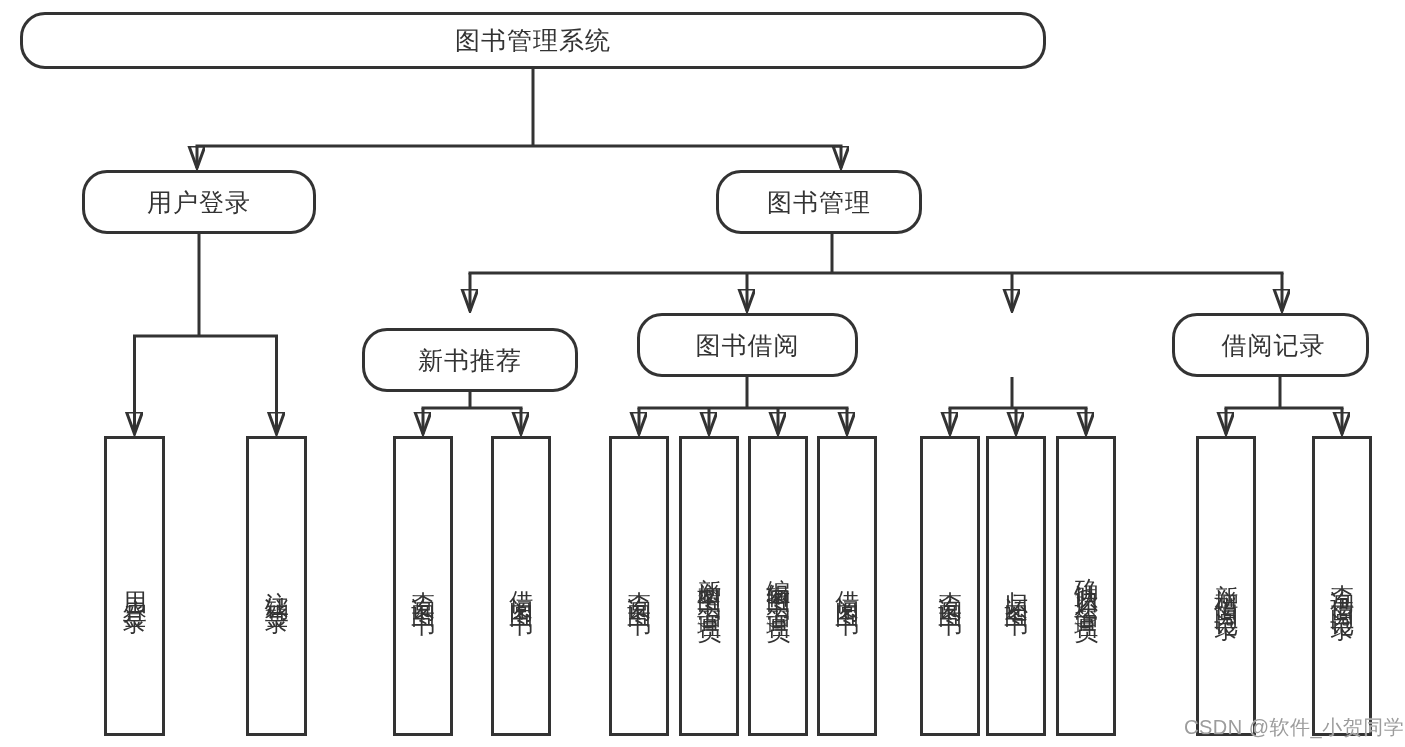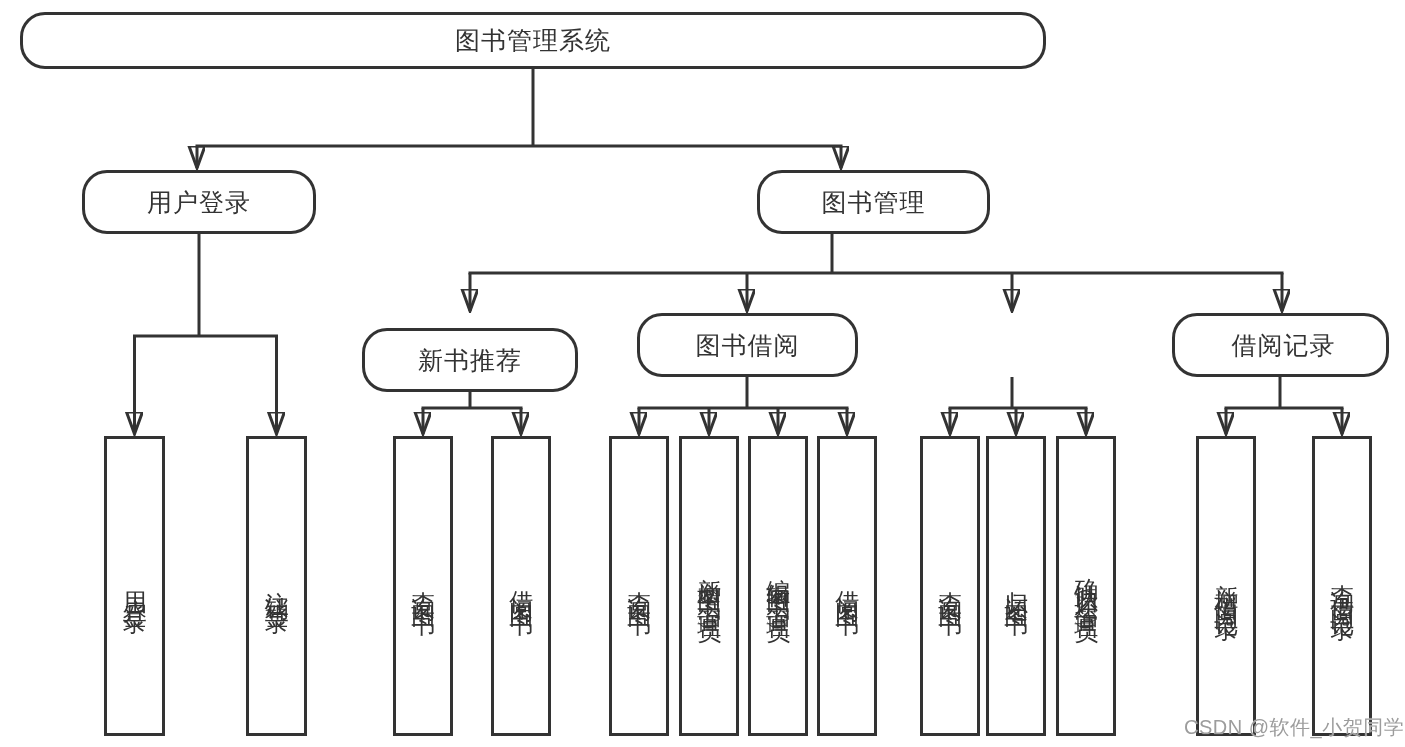--- a/index.html
+++ b/index.html
@@ -115,31 +115,31 @@
     <path d="M1342 408 V434" marker-end="url(#arr)"></path>
   </svg>
 
   <div class="node h-node" style="left:20px; top:12px; width:1026px; height:57px;">
     <span>图书管理系统</span>
   </div>
 
   <div class="node h-node" style="left:82px; top:170px; width:234px; height:64px;">
     <span>用户登录</span>
   </div>
-  <div class="node h-node" style="left:716px; top:170px; width:233px; height:64px;margin-left:41px;">
+  <div class="node h-node" style="left:716px; top:170px; width:206px; height:64px;">
     <span>图书管理</span>
   </div>
 
   <div class="node h-node" style="left:362px; top:328px; width:216px; height:64px;">
     <span>新书推荐</span>
   </div>
   <div class="node h-node" style="left:637px; top:313px; width:221px; height:64px;">
     <span>图书借阅</span>
   </div>
-  <div class="node h-node" style="left:1172px; top:313px; width:217px; height:64px;padding-left:6px;">
+  <div class="node h-node" style="left:1172px; top:313px; width:197px; height:64px;padding-left:6px;">
     <span>借阅记录</span>
   </div>
 
   <div class="node leaf" style="left:104px; top:436px; width:61px; height:300px;">
     <span class="vtext">用户登录</span>
   </div>
   <div class="node leaf" style="left:246px; top:436px; width:61px; height:300px;">
     <span class="vtext">注销登录</span>
   </div>
 

